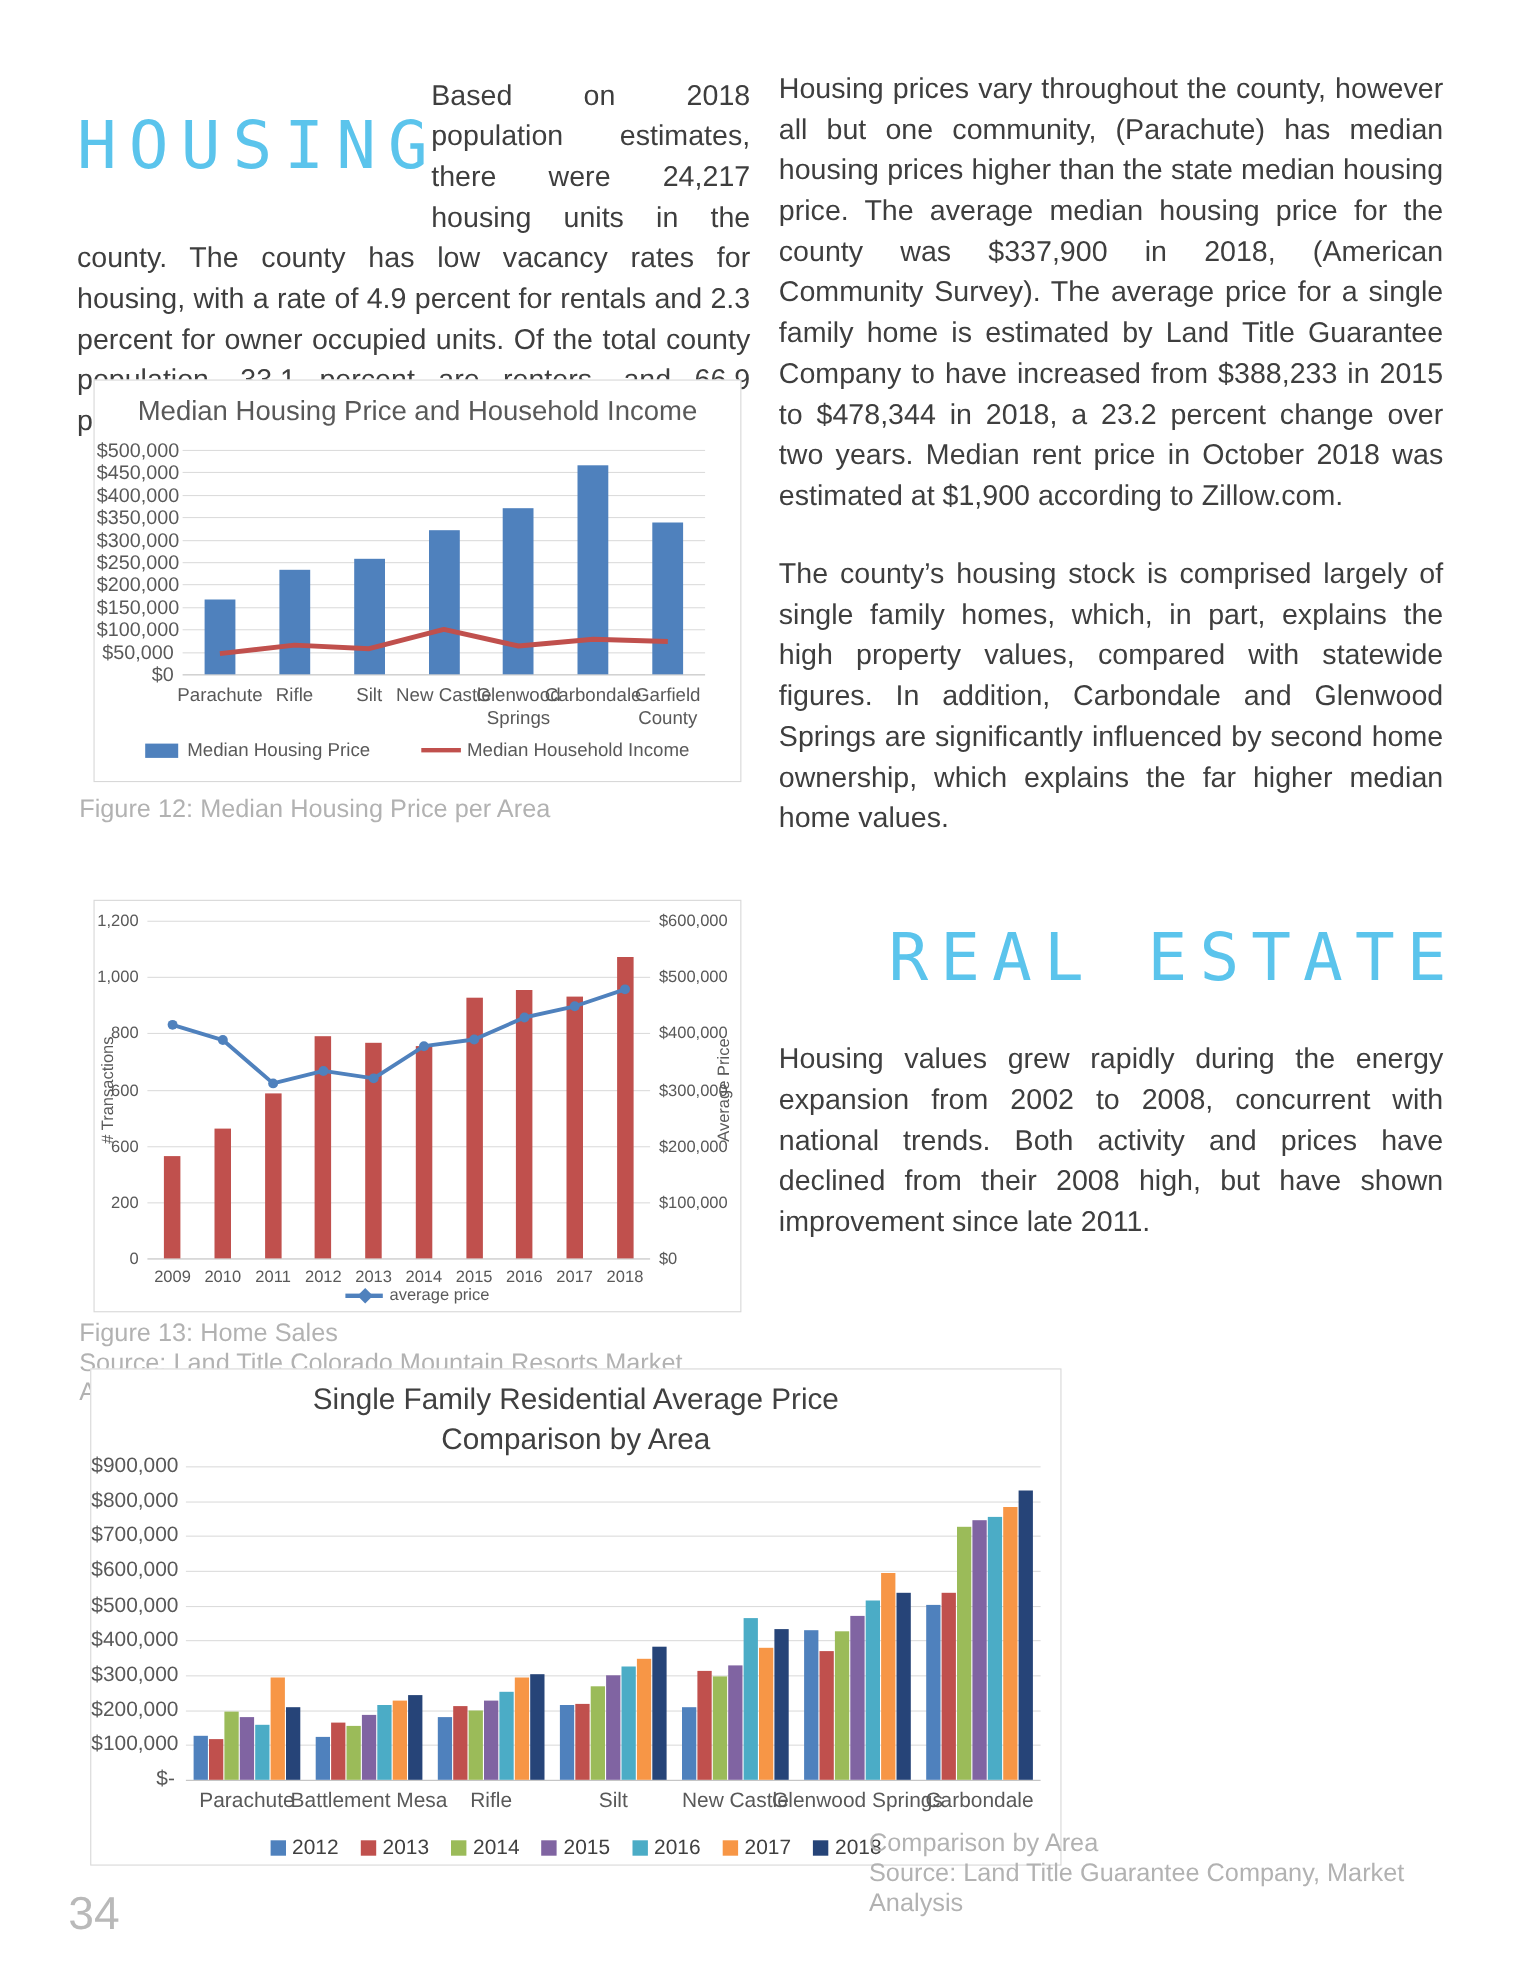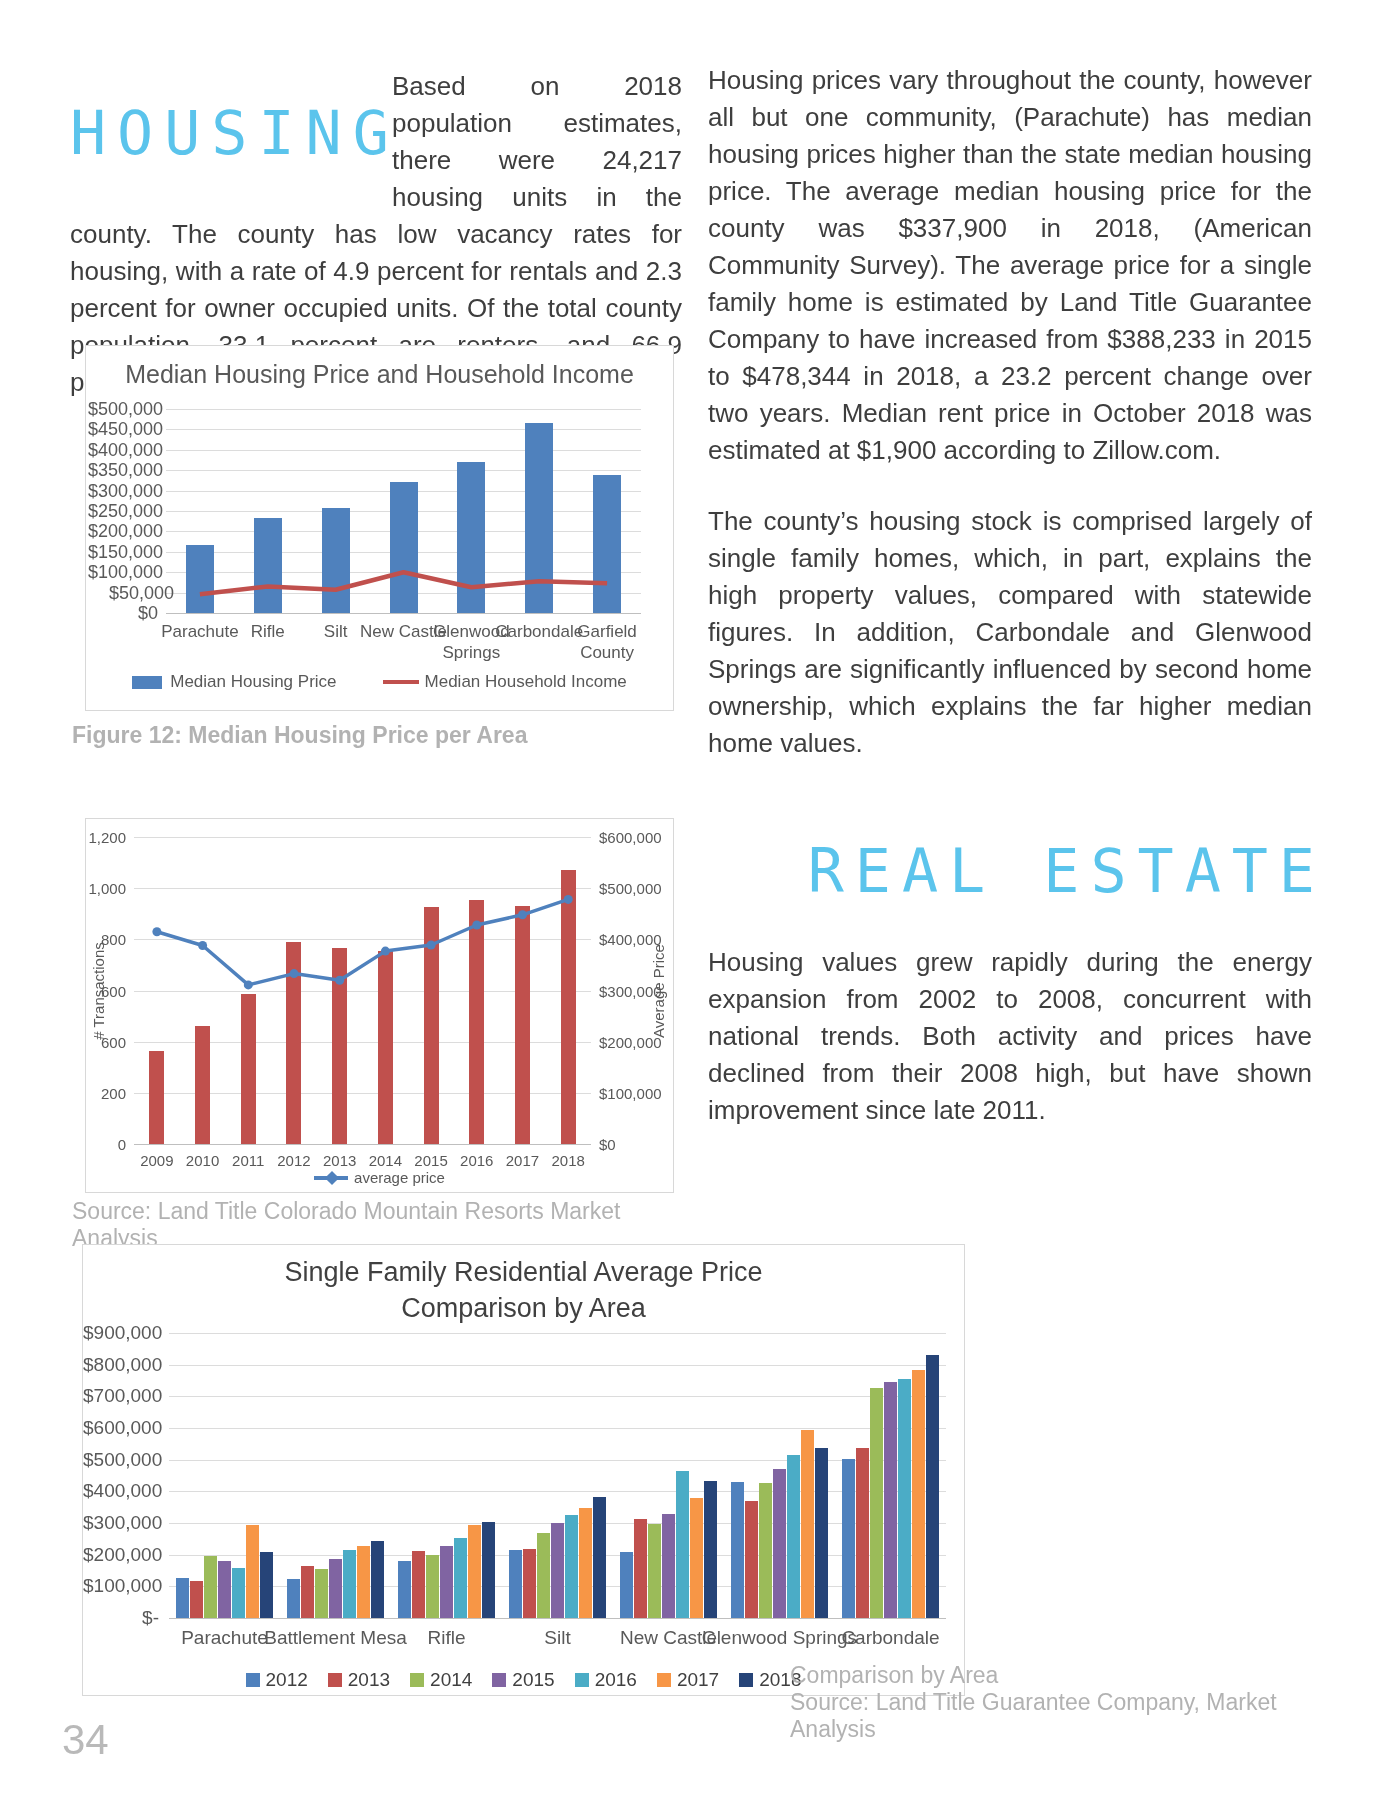--- a/index.html
+++ b/index.html
@@ -39,21 +39,21 @@
   <div class="abs" style="left:708px;top:62px;width:604px;">
     <p class="body-text" style="margin:0;">Housing prices vary throughout the county, however all but one community, (Parachute) has median housing prices higher than the state median housing price. The average median housing price for the county was $337,900 in 2018, (American Community Survey). The average price for a single family home is estimated by Land Title Guarantee Company to have increased from $388,233 in 2015 to $478,344 in 2018, a 23.2 percent change over two years. Median rent price in October 2018 was estimated at $1,900 according to Zillow.com.</p>
     <p class="body-text" style="margin:34px 0 0 0;">The county’s housing stock is comprised largely of single family homes, which, in part, explains the high property values, compared with statewide figures. In addition, Carbondale and Glenwood Springs are significantly influenced by second home ownership, which explains the far higher median home values.</p>
   </div>
 
   <div id="chart1" class="chart-box" style="left:85px;top:345px;width:587px;height:364px;">
       <div class="chart-title" style="top: 14px; font-size: 25px;">Median Housing Price and Household Income</div>
       <div class="axisline" style="left: 80px; width: 475px; top: 267px;"></div>
       <div class="ylab" style="left: 2px; width: 70px; top: 257px; font-size: 18px;">$0</div>
       <div class="gridline" style="left: 80px; width: 475px; top: 246.6px;"></div>
-      <div class="ylab" style="left: 2px; width: 70px; top: 236.6px; font-size: 18px; margin-left: 16px;">$50,000</div>
+      <div class="ylab" style="left: 2px; width: 70px; top: 236.6px; font-size: 18px;">$50,000</div>
       <div class="gridline" style="left: 80px; width: 475px; top: 226.2px;"></div>
       <div class="ylab" style="left: 2px; width: 70px; top: 216.2px; font-size: 18px;">$100,000</div>
       <div class="gridline" style="left: 80px; width: 475px; top: 205.8px;"></div>
       <div class="ylab" style="left: 2px; width: 70px; top: 195.8px; font-size: 18px;">$150,000</div>
       <div class="gridline" style="left: 80px; width: 475px; top: 185.4px;"></div>
       <div class="ylab" style="left: 2px; width: 70px; top: 175.4px; font-size: 18px;">$200,000</div>
       <div class="gridline" style="left: 80px; width: 475px; top: 165px;"></div>
       <div class="ylab" style="left: 2px; width: 70px; top: 155px; font-size: 18px;">$250,000</div>
       <div class="gridline" style="left: 80px; width: 475px; top: 144.6px;"></div>
       <div class="ylab" style="left: 2px; width: 70px; top: 134.6px; font-size: 18px;">$300,000</div>
@@ -81,21 +81,21 @@
       <div class="xlab" style="left: 473.071px; width: 96px; top: 275px; font-size: 17px; line-height: 21px;">Garfield County</div>
       <svg width="475" height="204" style="position: absolute; left: 80px; top: 63px; overflow: visible;">
         <polyline points="33.9,185.2 101.8,177.5 169.6,180.7 237.5,163.2 305.4,178.3 373.2,172.2 441.1,174.2" fill="none" stroke="#C0504D" stroke-width="4.5" stroke-linejoin="round"></polyline>
       </svg>
       <div class="legend-row" style="top: 326px; gap: 46px;">
         <div class="legend-item" style="font-size: 17px;"><div style="width: 30px; height: 13px; background: rgb(79, 129, 189); margin-right: 8px;"></div>Median Housing Price</div>
         <div class="legend-item" style="font-size: 17px;"><div style="width: 36px; height: 4px; background: rgb(192, 80, 77); margin-right: 6px;"></div>Median Household Income</div>
       </div>
     </div>
 
-  <div class="abs caption" style="left:72px;top:722px;width:560px;font-weight:bold;">
+  <div class="abs caption" style="left:72px;top:722px;width:560px;">
     <div>Figure 12: Median Housing Price per Area</div>
   </div>
 
   <div id="chart2" class="chart-box" style="left:85px;top:818px;width:587px;height:373px;">
       <div class="axisline" style="left: 48px; width: 457px; top: 325px;"></div>
       <div class="ylab" style="left: 0px; width: 40px; top: 317px; font-size: 15px;">0</div>
       <div class="yrlab" style="left: 513px; width: 80px; top: 317px; font-size: 15px;">$0</div>
       <div class="gridline" style="left: 48px; width: 457px; top: 273.8px;"></div>
       <div class="ylab" style="left: 0px; width: 40px; top: 265.833px; font-size: 15px;">200</div>
       <div class="yrlab" style="left: 513px; width: 80px; top: 265.833px; font-size: 15px;">$100,000</div>
@@ -150,20 +150,21 @@
         <circle cx="434.2" cy="62.4" r="4.5" fill="#4F81BD"></circle>
       </svg>
       <div class="legend-row" style="top: 350px;">
         <div class="legend-item" style="font-size: 15px;"><div style="width: 34px; height: 4px; background: rgb(79, 129, 189); margin-right: 6px; position: relative;">
             <div style="position: absolute; left: 13px; top: -3px; width: 10px; height: 10px; background: rgb(79, 129, 189); transform: rotate(45deg);"></div>
           </div>average price</div>
       </div>
     </div>
 
   <div class="abs caption" style="left:72px;top:1198px;width:620px;">
+    <div>Figure 13: Home Sales</div>
     <div>Source: Land Title Colorado Mountain Resorts Market Analysis</div>
   </div>
 
   <div class="abs" style="left:708px;top:836px;width:618px;text-align:right;">
     <span class="section-title">REAL ESTATE</span>
   </div>
   <div class="abs" style="left:708px;top:944px;width:604px;">
     <p class="body-text" style="margin:0;">Housing values grew rapidly during the energy expansion from 2002 to 2008, concurrent with national trends. Both activity and prices have declined from their 2008 high, but have shown improvement since late 2011.</p>
   </div>
 

